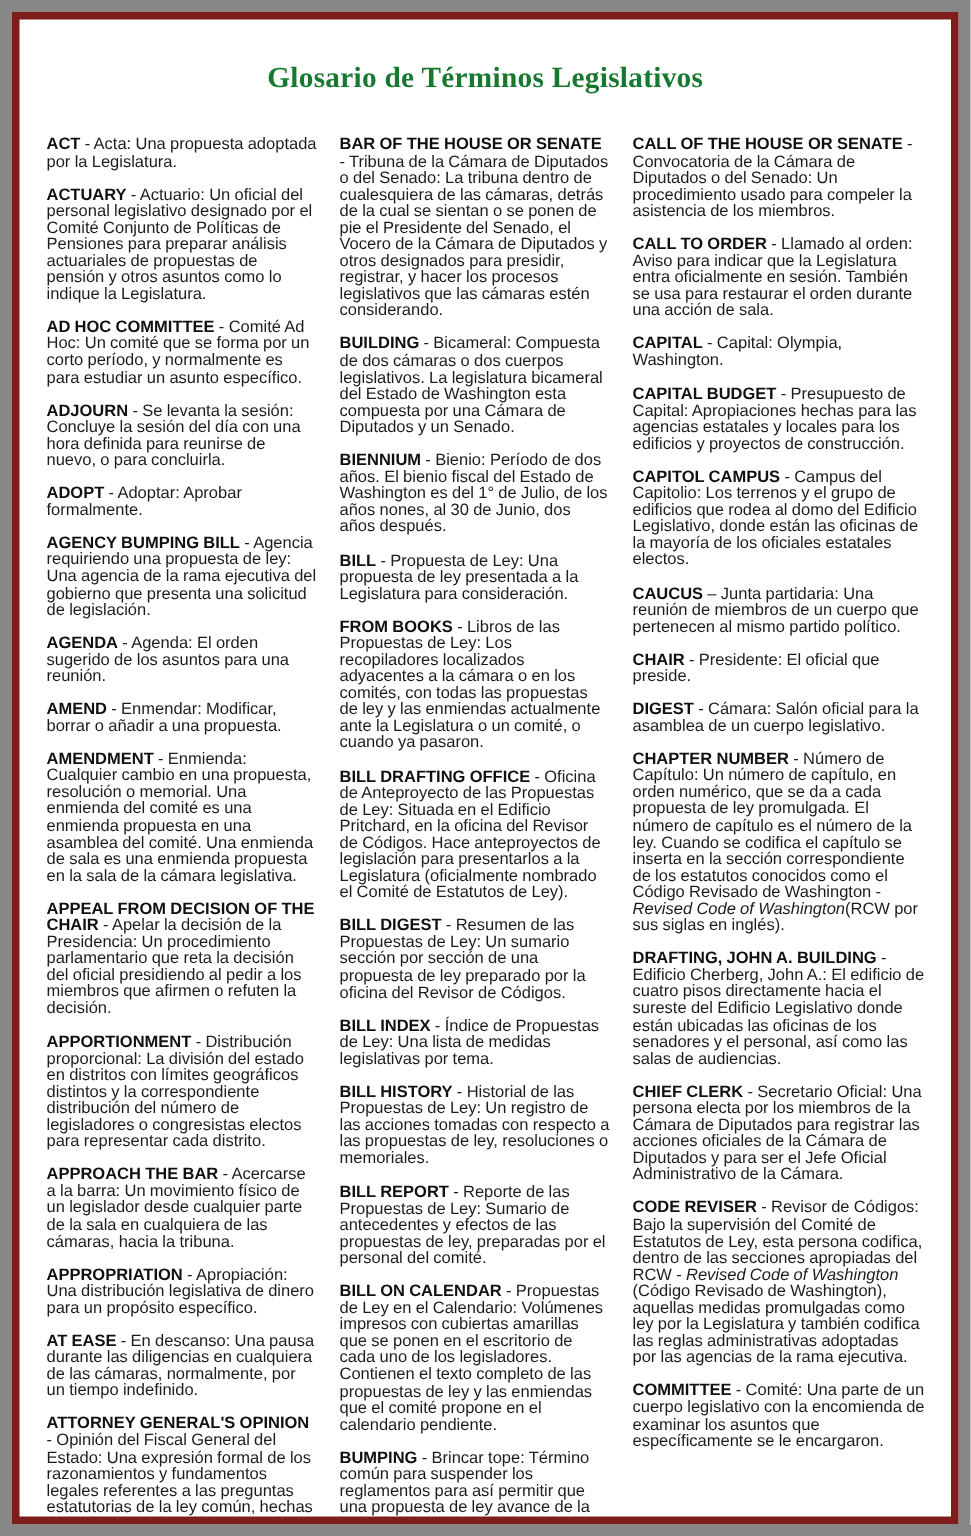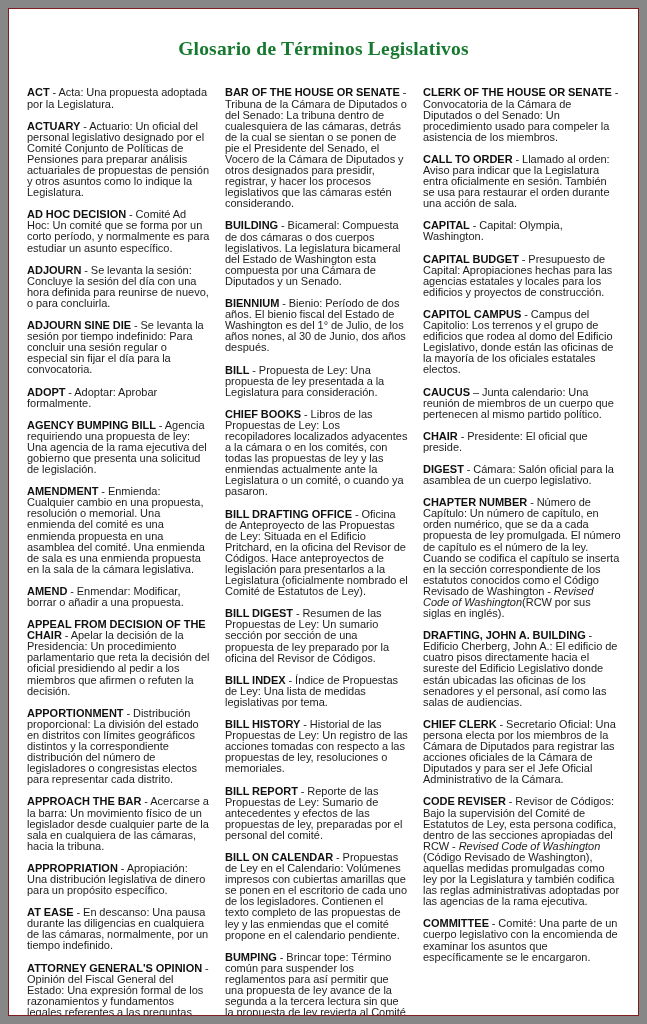--- a/index.html
+++ b/index.html
@@ -14,21 +14,21 @@
     overflow: hidden;
   }
   .page {
     position: absolute;
     left: 8px;
     top: 8px;
     width: 631px;
     height: 1008px;
     background: #ffffff;
     box-sizing: border-box;
-    border: 1px solid #7f1d1d;
+    border: 5px solid #7f1d1d;
     overflow: hidden;
   }
   .page-title {
     text-align: center;
     color: #17792f;
     font-family: "Liberation Serif", serif;
     font-weight: bold;
     font-size: 19.5px;
     letter-spacing: 0.2px;
     margin: 29px 0 0 0;
@@ -70,56 +70,56 @@
 <body>
 
 <div class="page">
 
   <h1 class="page-title">Glosario de Términos Legislativos</h1>
 
   <div class="columns">
     <div class="col">
         <p class="entry"><span class="term">ACT</span><span class="sep"> - </span><span>Acta: Una propuesta adoptada por la Legislatura.</span></p>
         <p class="entry"><span class="term">ACTUARY</span><span class="sep"> - </span><span>Actuario: Un oficial del personal legislativo designado por el Comité Conjunto de Políticas de Pensiones para preparar análisis actuariales de propuestas de pensión y otros asuntos como lo indique la Legislatura.</span></p>
-        <p class="entry"><span class="term">AD HOC DECISION</span><span class="sep"> - </span><span>Comité Ad Hoc: Un comité que se forma por un corto período, y normalmente es para estudiar un asunto específico.</span></p>
+        <p class="entry"><span class="term">AD HOC COMMITTEE</span><span class="sep"> - </span><span>Comité Ad Hoc: Un comité que se forma por un corto período, y normalmente es para estudiar un asunto específico.</span></p>
         <p class="entry"><span class="term">ADJOURN</span><span class="sep"> - </span><span>Se levanta la sesión: Concluye la sesión del día con una hora definida para reunirse de nuevo, o para concluirla.</span></p>
-        <p class="entry"><span class="term">ADJOURN SINE DIE</span><span class="sep"> - </span><span>Se levanta la sesión por tiempo indefinido: Para concluir una sesión regular o especial sin fijar el día para la convocatoria.</span></p>
         <p class="entry"><span class="term">ADOPT</span><span class="sep"> - </span><span>Adoptar: Aprobar formalmente.</span></p>
         <p class="entry"><span class="term">AGENCY BUMPING BILL</span><span class="sep"> - </span><span>Agencia requiriendo una propuesta de ley: Una agencia de la rama ejecutiva del gobierno que presenta una solicitud de legislación.</span></p>
+        <p class="entry"><span class="term">AGENDA</span><span class="sep"> - </span><span>Agenda: El orden sugerido de los asuntos para una reunión.</span></p>
+        <p class="entry"><span class="term">AMEND</span><span class="sep"> - </span><span>Enmendar: Modificar, borrar o añadir a una propuesta.</span></p>
         <p class="entry"><span class="term">AMENDMENT</span><span class="sep"> - </span><span>Enmienda: Cualquier cambio en una propuesta, resolución o memorial. Una enmienda del comité es una enmienda propuesta en una asamblea del comité. Una enmienda de sala es una enmienda propuesta en la sala de la cámara legislativa.</span></p>
-        <p class="entry"><span class="term">AMEND</span><span class="sep"> - </span><span>Enmendar: Modificar, borrar o añadir a una propuesta.</span></p>
         <p class="entry"><span class="term">APPEAL FROM DECISION OF THE CHAIR</span><span class="sep"> - </span><span>Apelar la decisión de la Presidencia: Un procedimiento parlamentario que reta la decisión del oficial presidiendo al pedir a los miembros que afirmen o refuten la decisión.</span></p>
         <p class="entry"><span class="term">APPORTIONMENT</span><span class="sep"> - </span><span>Distribución proporcional: La división del estado en distritos con límites geográficos distintos y la correspondiente distribución del número de legisladores o congresistas electos para representar cada distrito.</span></p>
         <p class="entry"><span class="term">APPROACH THE BAR</span><span class="sep"> - </span><span>Acercarse a la barra: Un movimiento físico de un legislador desde cualquier parte de la sala en cualquiera de las cámaras, hacia la tribuna.</span></p>
         <p class="entry"><span class="term">APPROPRIATION</span><span class="sep"> - </span><span>Apropiación: Una distribución legislativa de dinero para un propósito específico.</span></p>
         <p class="entry"><span class="term">AT EASE</span><span class="sep"> - </span><span>En descanso: Una pausa durante las diligencias en cualquiera de las cámaras, normalmente, por un tiempo indefinido.</span></p>
         <p class="entry"><span class="term">ATTORNEY GENERAL'S OPINION</span><span class="sep"> - </span><span>Opinión del Fiscal General del Estado: Una expresión formal de los razonamientos y fundamentos legales referentes a las preguntas estatutorias de la ley común, hechas por agencias de gobierno o legisladores.</span></p>
       </div>
     <div class="col">
         <p class="entry"><span class="term">BAR OF THE HOUSE OR SENATE</span><span class="sep"> - </span><span>Tribuna de la Cámara de Diputados o del Senado: La tribuna dentro de cualesquiera de las cámaras, detrás de la cual se sientan o se ponen de pie el Presidente del Senado, el Vocero de la Cámara de Diputados y otros designados para presidir, registrar, y hacer los procesos legislativos que las cámaras estén considerando.</span></p>
         <p class="entry"><span class="term">BUILDING</span><span class="sep"> - </span><span>Bicameral: Compuesta de dos cámaras o dos cuerpos legislativos. La legislatura bicameral del Estado de Washington esta compuesta por una Cámara de Diputados y un Senado.</span></p>
         <p class="entry"><span class="term">BIENNIUM</span><span class="sep"> - </span><span>Bienio: Período de dos años. El bienio fiscal del Estado de Washington es del 1° de Julio, de los años nones, al 30 de Junio, dos años después.</span></p>
         <p class="entry"><span class="term">BILL</span><span class="sep"> - </span><span>Propuesta de Ley: Una propuesta de ley presentada a la Legislatura para consideración.</span></p>
-        <p class="entry"><span class="term">CHIEF BOOKS</span><span class="sep"> - </span><span>Libros de las Propuestas de Ley: Los recopiladores localizados adyacentes a la cámara o en los comités, con todas las propuestas de ley y las enmiendas actualmente ante la Legislatura o un comité, o cuando ya pasaron.</span></p>
+        <p class="entry"><span class="term">FROM BOOKS</span><span class="sep"> - </span><span>Libros de las Propuestas de Ley: Los recopiladores localizados adyacentes a la cámara o en los comités, con todas las propuestas de ley y las enmiendas actualmente ante la Legislatura o un comité, o cuando ya pasaron.</span></p>
         <p class="entry"><span class="term">BILL DRAFTING OFFICE</span><span class="sep"> - </span><span>Oficina de Anteproyecto de las Propuestas de Ley: Situada en el Edificio Pritchard, en la oficina del Revisor de Códigos. Hace anteproyectos de legislación para presentarlos a la Legislatura (oficialmente nombrado el Comité de Estatutos de Ley).</span></p>
         <p class="entry"><span class="term">BILL DIGEST</span><span class="sep"> - </span><span>Resumen de las Propuestas de Ley: Un sumario sección por sección de una propuesta de ley preparado por la oficina del Revisor de Códigos.</span></p>
         <p class="entry"><span class="term">BILL INDEX</span><span class="sep"> - </span><span>Índice de Propuestas de Ley: Una lista de medidas legislativas por tema.</span></p>
         <p class="entry"><span class="term">BILL HISTORY</span><span class="sep"> - </span><span>Historial de las Propuestas de Ley: Un registro de las acciones tomadas con respecto a las propuestas de ley, resoluciones o memoriales.</span></p>
         <p class="entry"><span class="term">BILL REPORT</span><span class="sep"> - </span><span>Reporte de las Propuestas de Ley: Sumario de antecedentes y efectos de las propuestas de ley, preparadas por el personal del comité.</span></p>
         <p class="entry"><span class="term">BILL ON CALENDAR</span><span class="sep"> - </span><span>Propuestas de Ley en el Calendario: Volúmenes impresos con cubiertas amarillas que se ponen en el escritorio de cada uno de los legisladores. Contienen el texto completo de las propuestas de ley y las enmiendas que el comité propone en el calendario pendiente.</span></p>
         <p class="entry"><span class="term">BUMPING</span><span class="sep"> - </span><span>Brincar tope: Término común para suspender los reglamentos para así permitir que una propuesta de ley avance de la segunda a la tercera lectura sin que la propuesta de ley revierta al Comité de Reglamentos.</span></p>
         <p class="entry"><span class="term">CALENDAR</span><span class="sep"> - </span><span>Calendario: Una lista o programa de asuntos pendientes.</span></p>
       </div>
     <div class="col">
-        <p class="entry"><span class="term">CLERK OF THE HOUSE OR SENATE</span><span class="sep"> - </span><span>Convocatoria de la Cámara de Diputados o del Senado: Un procedimiento usado para compeler la asistencia de los miembros.</span></p>
+        <p class="entry"><span class="term">CALL OF THE HOUSE OR SENATE</span><span class="sep"> - </span><span>Convocatoria de la Cámara de Diputados o del Senado: Un procedimiento usado para compeler la asistencia de los miembros.</span></p>
         <p class="entry"><span class="term">CALL TO ORDER</span><span class="sep"> - </span><span>Llamado al orden: Aviso para indicar que la Legislatura entra oficialmente en sesión. También se usa para restaurar el orden durante una acción de sala.</span></p>
         <p class="entry"><span class="term">CAPITAL</span><span class="sep"> - </span><span>Capital: Olympia, Washington.</span></p>
         <p class="entry"><span class="term">CAPITAL BUDGET</span><span class="sep"> - </span><span>Presupuesto de Capital: Apropiaciones hechas para las agencias estatales y locales para los edificios y proyectos de construcción.</span></p>
         <p class="entry"><span class="term">CAPITOL CAMPUS</span><span class="sep"> - </span><span>Campus del Capitolio: Los terrenos y el grupo de edificios que rodea al domo del Edificio Legislativo, donde están las oficinas de la mayoría de los oficiales estatales electos.</span></p>
-        <p class="entry"><span class="term">CAUCUS</span><span class="sep"> – </span><span>Junta calendario: Una reunión de miembros de un cuerpo que pertenecen al mismo partido político.</span></p>
+        <p class="entry"><span class="term">CAUCUS</span><span class="sep"> – </span><span>Junta partidaria: Una reunión de miembros de un cuerpo que pertenecen al mismo partido político.</span></p>
         <p class="entry"><span class="term">CHAIR</span><span class="sep"> - </span><span>Presidente: El oficial que preside.</span></p>
         <p class="entry"><span class="term">DIGEST</span><span class="sep"> - </span><span>Cámara: Salón oficial para la asamblea de un cuerpo legislativo.</span></p>
         <p class="entry"><span class="term">CHAPTER NUMBER</span><span class="sep"> - </span><span>Número de Capítulo: Un número de capítulo, en orden numérico, que se da a cada propuesta de ley promulgada. El número de capítulo es el número de la ley. Cuando se codifica el capítulo se inserta en la sección correspondiente de los estatutos conocidos como el Código Revisado de Washington - </span><i>Revised Code of Washington</i><span>(RCW por sus siglas en inglés).</span></p>
         <p class="entry"><span class="term">DRAFTING, JOHN A. BUILDING</span><span class="sep"> - </span><span>Edificio Cherberg, John A.: El edificio de cuatro pisos directamente hacia el sureste del Edificio Legislativo donde están ubicadas las oficinas de los senadores y el personal, así como las salas de audiencias.</span></p>
         <p class="entry"><span class="term">CHIEF CLERK</span><span class="sep"> - </span><span>Secretario Oficial: Una persona electa por los miembros de la Cámara de Diputados para registrar las acciones oficiales de la Cámara de Diputados y para ser el Jefe Oficial Administrativo de la Cámara.</span></p>
         <p class="entry"><span class="term">CODE REVISER</span><span class="sep"> - </span><span>Revisor de Códigos: Bajo la supervisión del Comité de Estatutos de Ley, esta persona codifica, dentro de las secciones apropiadas del RCW - </span><i>Revised Code of Washington</i><span> (Código Revisado de Washington), aquellas medidas promulgadas como ley por la Legislatura y también codifica las reglas administrativas adoptadas por las agencias de la rama ejecutiva.</span></p>
         <p class="entry"><span class="term">COMMITTEE</span><span class="sep"> - </span><span>Comité: Una parte de un cuerpo legislativo con la encomienda de examinar los asuntos que específicamente se le encargaron.</span></p>
       </div>
   </div>
 

